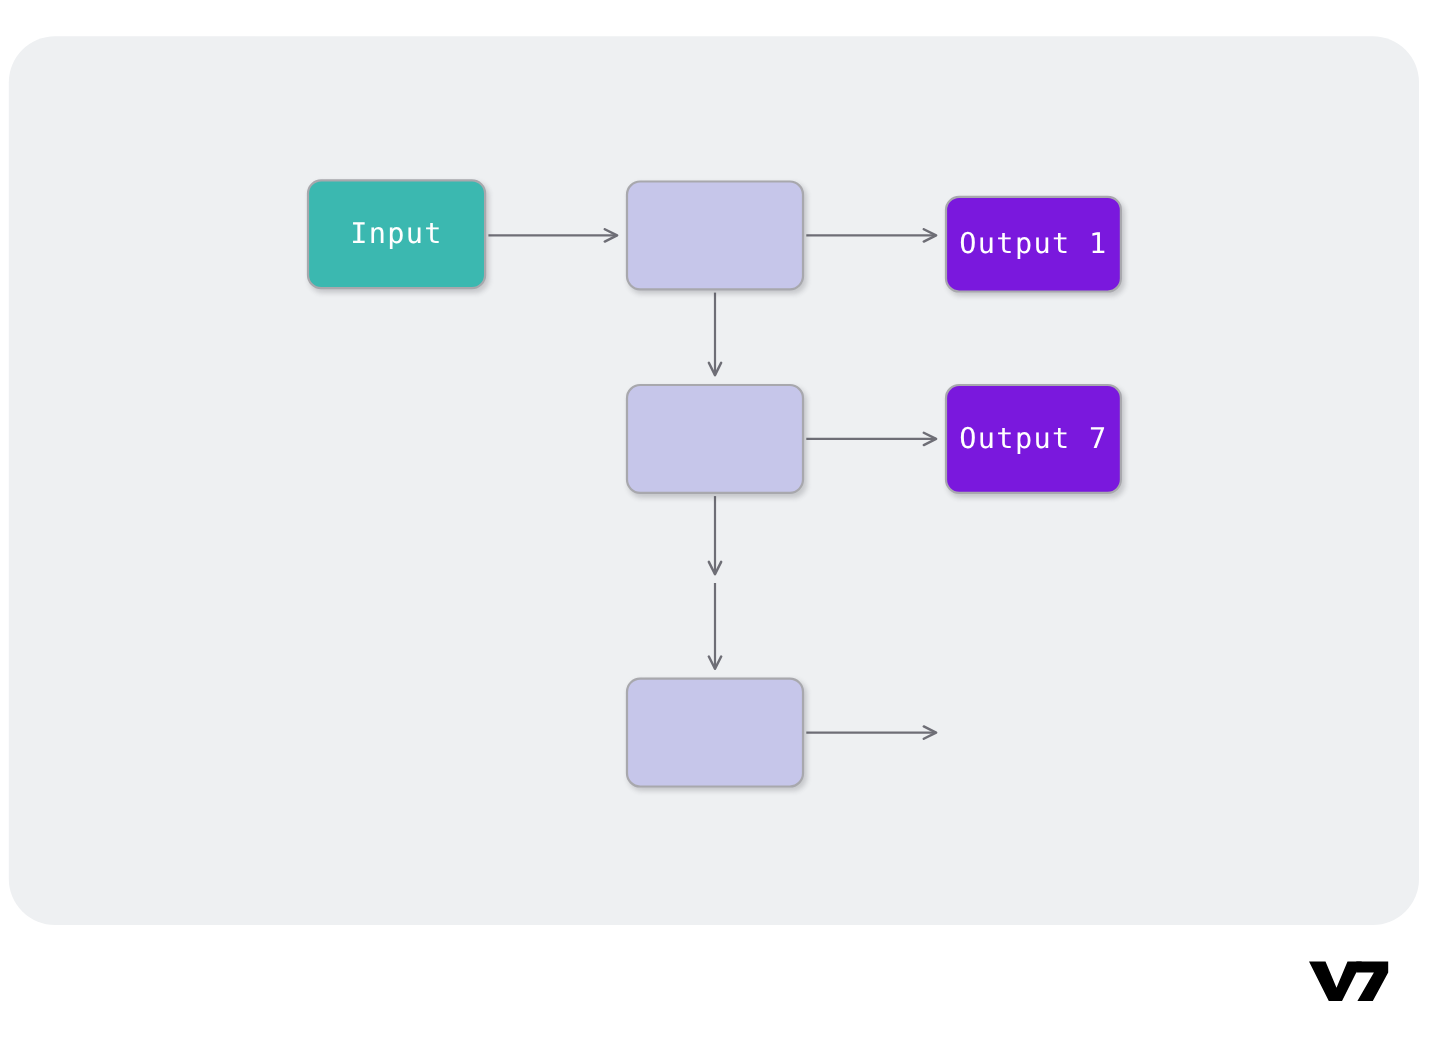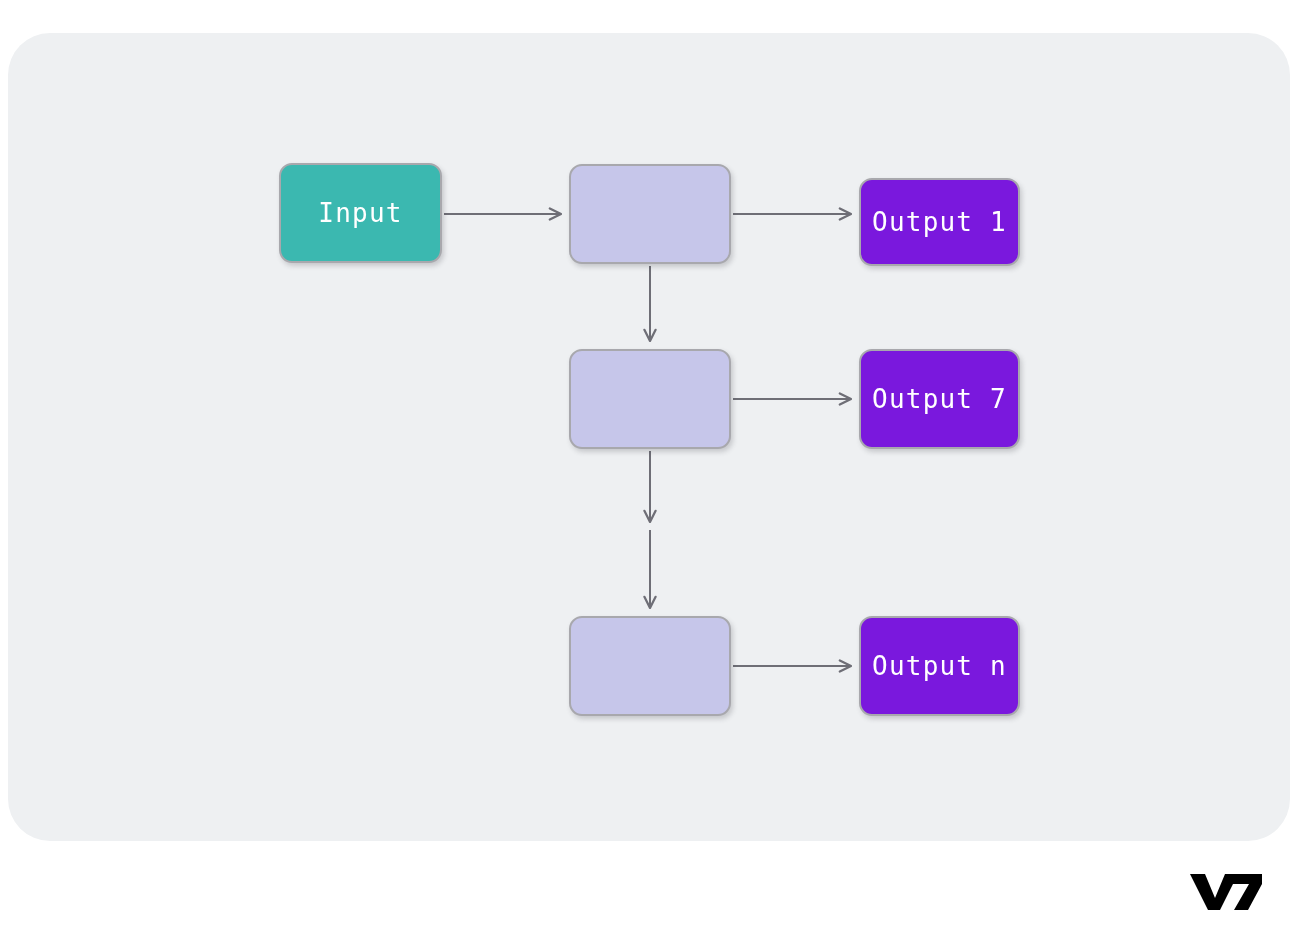--- a/index.html
+++ b/index.html
@@ -128,23 +128,20 @@
     </div>
 
     <div class="node output-node n-o1">
       <span class="node-label">Output 1</span>
     </div>
 
     <div class="node output-node n-o2">
       <span class="node-label">Output 7</span>
     </div>
 
-    <div class="node output-node n-o3">
-      <span class="node-label">Output n</span>
-    </div>
 
   </div>
 </div>
 
 <svg id="v7-logo" viewBox="0 0 76 44" xmlns="http://www.w3.org/2000/svg">
   <title>V7</title>
   <path d="M 2 6 L 17 6 L 27 30 L 37 6 L 50 6 L 32 42 L 20 42 Z" fill="#000000"></path>
   <path d="M 45 6 L 74 6 L 74 16 L 60 42 L 46 42 L 61 16 L 45 16 Z" fill="#000000"></path>
 </svg>
 

